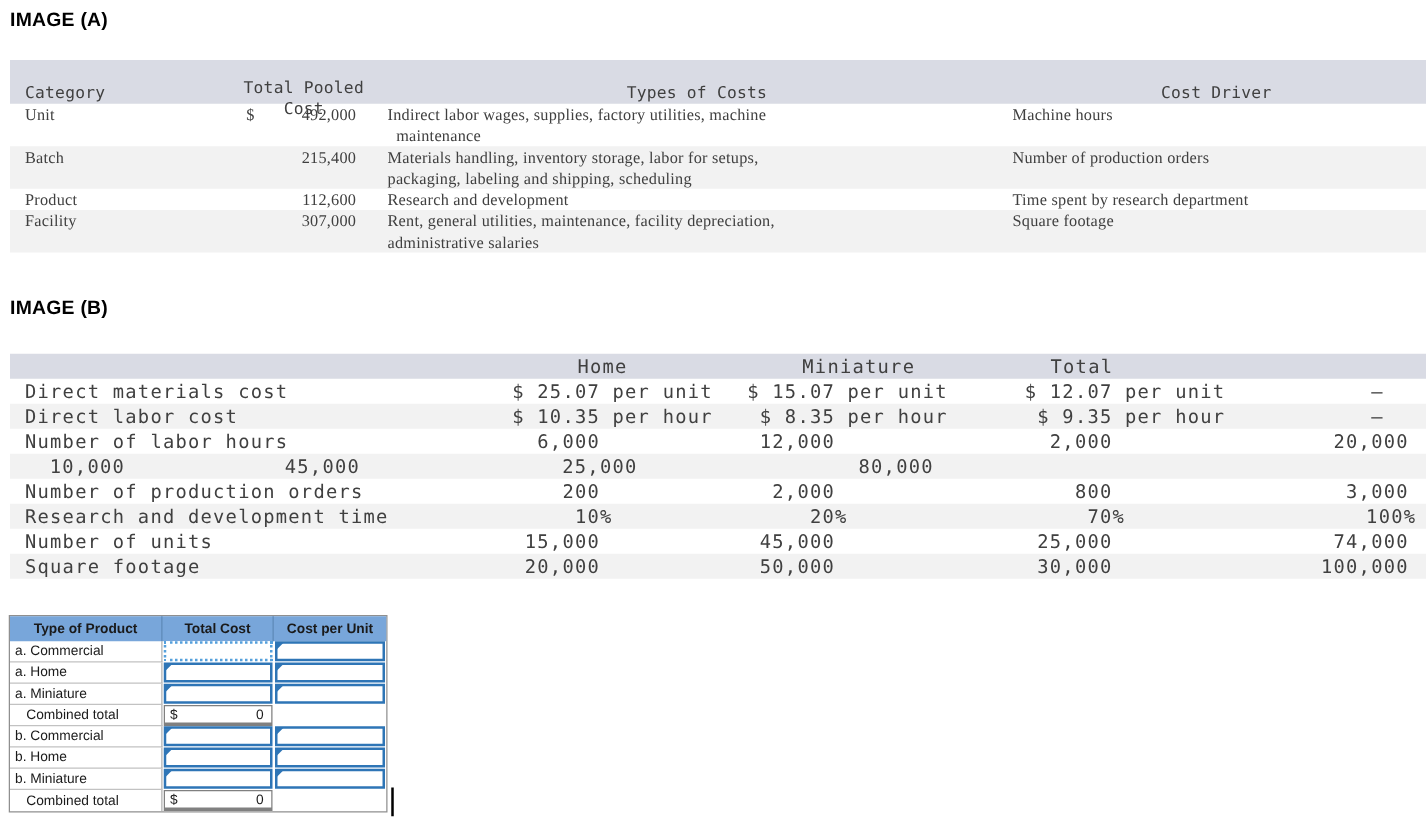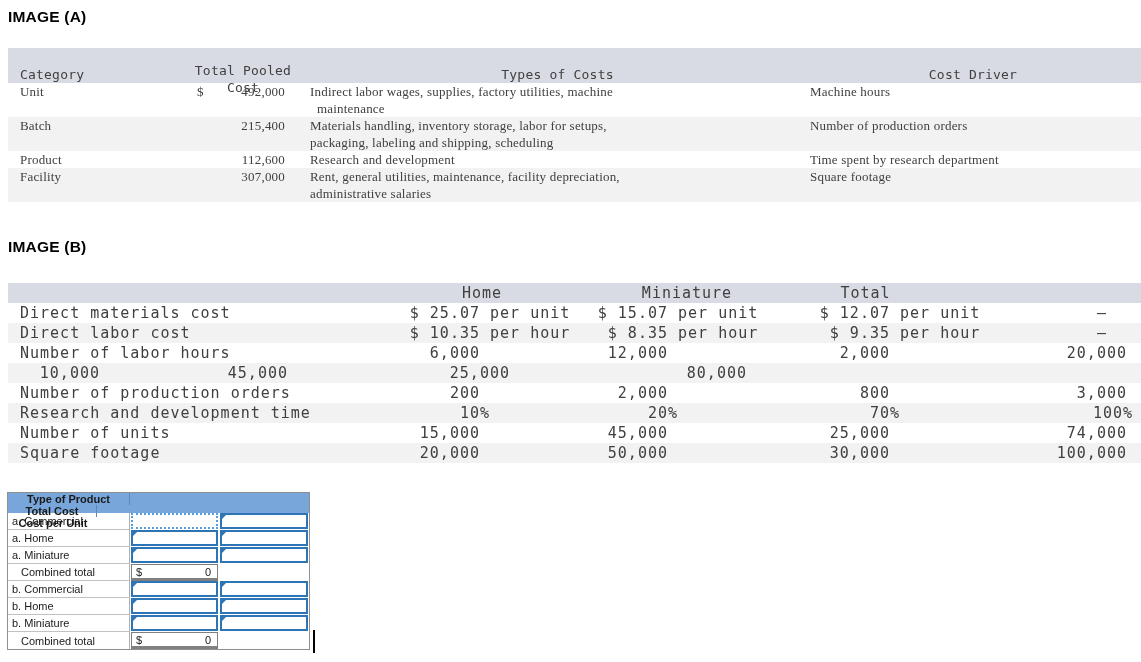--- a/index.html
+++ b/index.html
@@ -48,21 +48,21 @@
   .b-amt { text-align:right; white-space:pre; }
   .b-suf { white-space:pre; }
   .b-com .b-amt { width:92px; }
   .b-hom .b-amt { width:80px; }
   .b-min .b-amt { width:114px; }
   .b-tot .b-amt { width:129px; }
 
   
   .ws { position:absolute; left:7px; top:492px; width:303px; border:1px solid #8f8f8f;
         font-size:11px; color:#1a1a1a; background:#fff; }
-  .ws-header { display:flex; height:20px; background:#78A6DA; font-weight:bold;flex-direction:column; }
+  .ws-header { display:flex; height:20px; background:#78A6DA; font-weight:bold; }
   .ws-header div { display:flex; align-items:center; justify-content:center; border-right:1px solid #5d89b8; }
   .ws-header div:last-child { border-right:none;text-align:right; }
   .ws-h1 { width:122px; } .ws-h2 { width:89px; } .ws-h3 { width:90px; }
   .ws-row { display:flex; height:17px; }
   .ws-label-cell { width:122px; border-right:1px solid #b0b0b0; border-bottom:1px solid #c2c2c2;
                    display:flex; align-items:center; padding-left:4px; }
   .ws-row:last-child .ws-label-cell { border-bottom:none; }
   .ws-total .ws-label-cell { padding-left:13px; }
   .ws-c2 { width:89px; position:relative; }
   .ws-c3 { width:90px; position:relative; }

